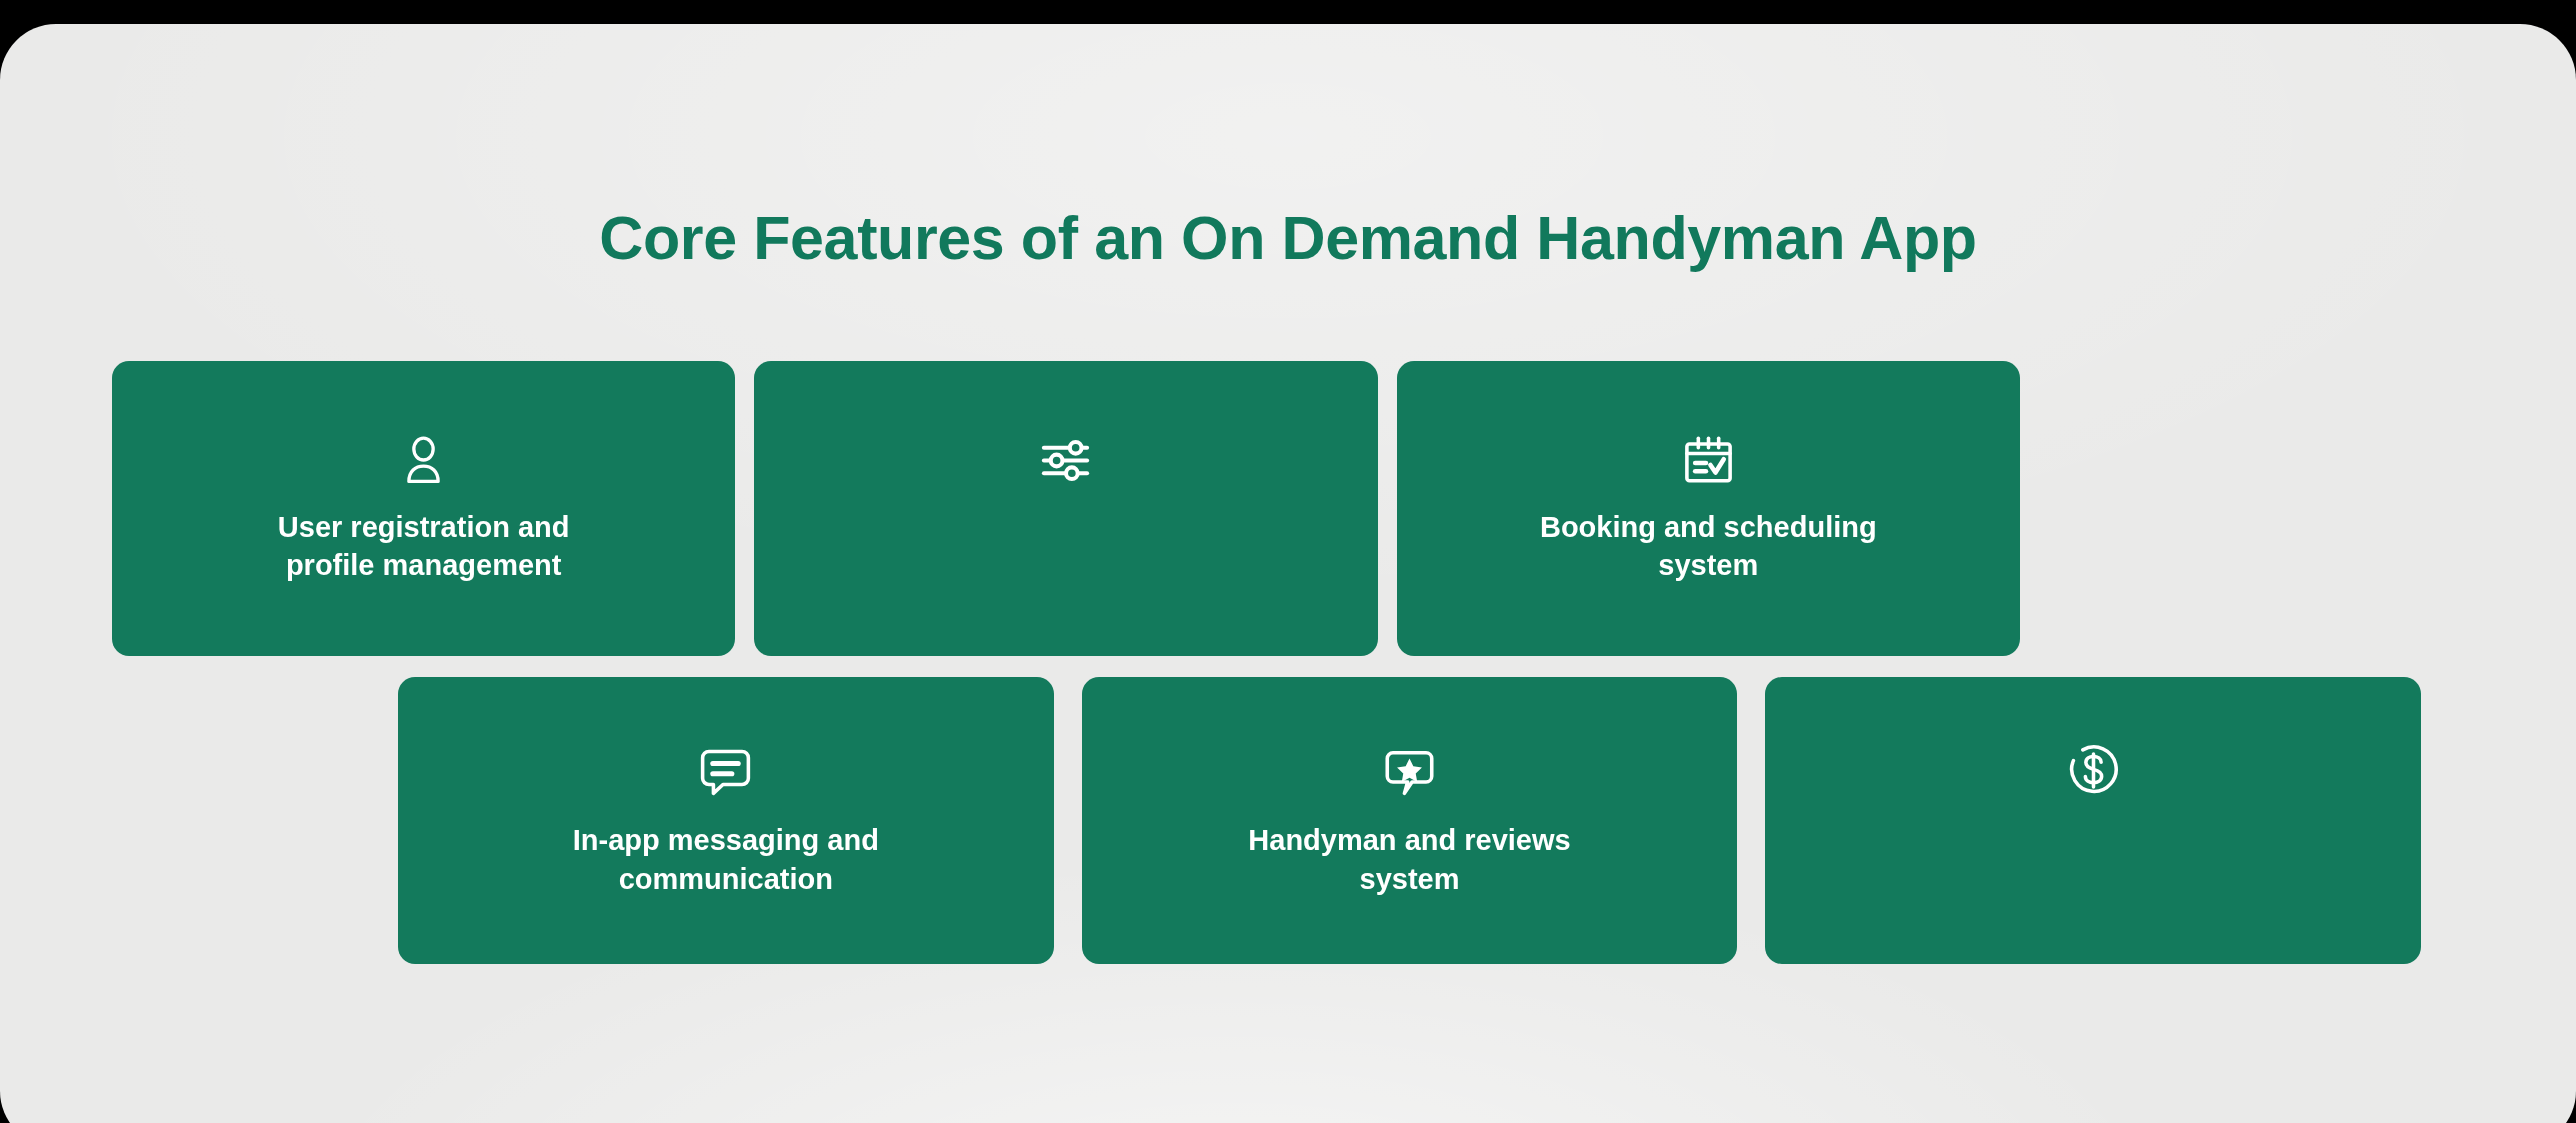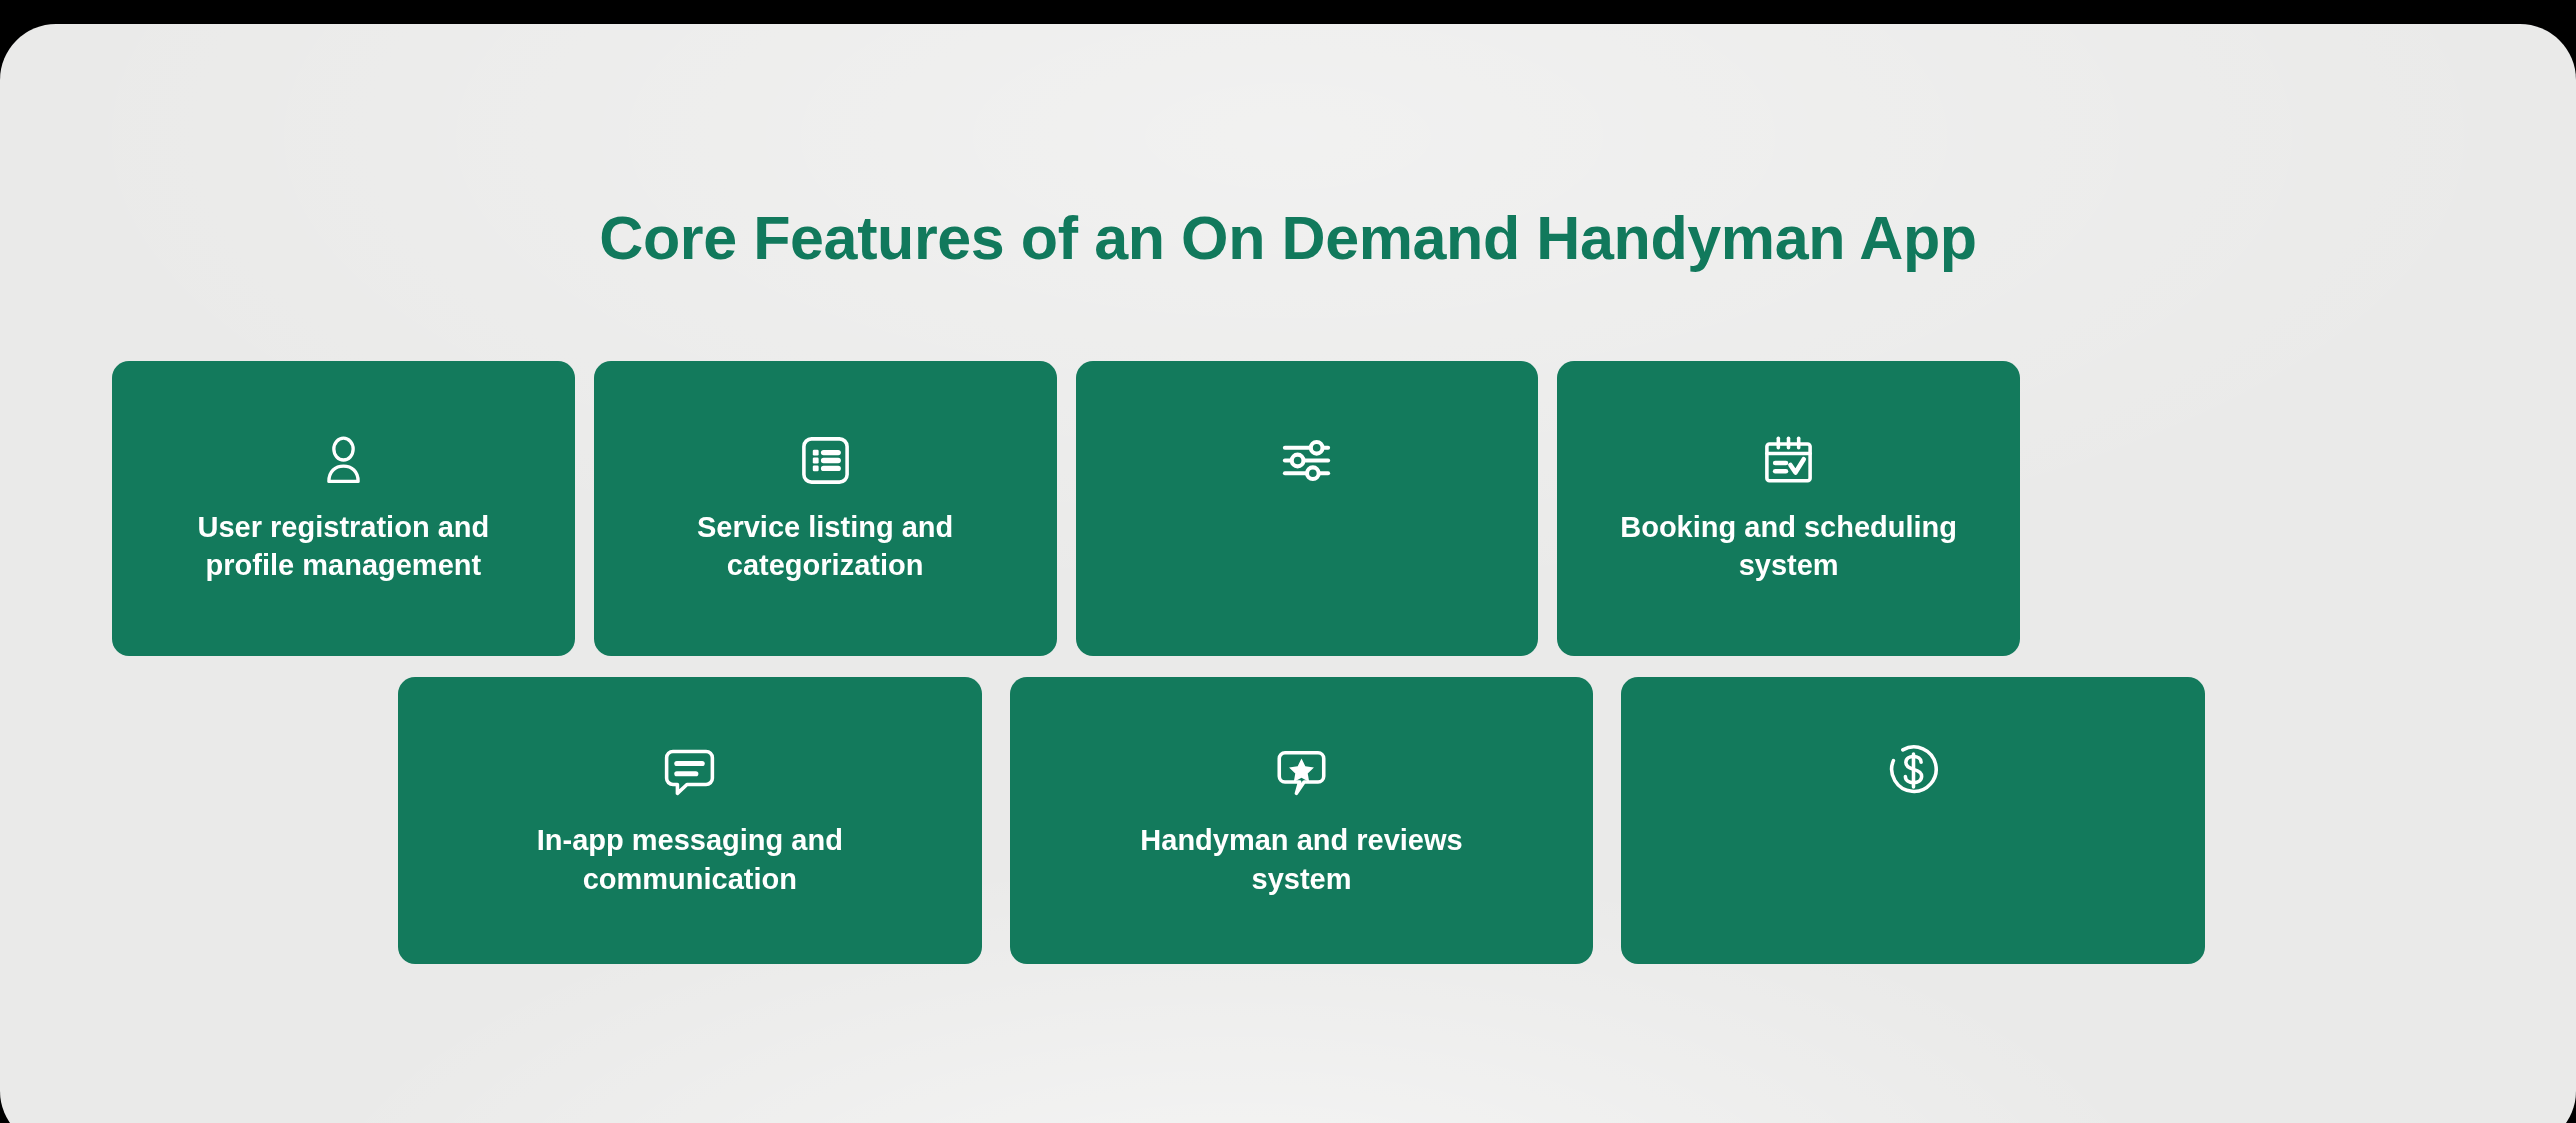--- a/index.html
+++ b/index.html
@@ -57,21 +57,21 @@
   #row-top {
     left: 100px;
     top: 337px;
     width: 1908px;
     gap: 19px;
     padding-left: 12px;
   }
   #row-bottom {
     left: 398px;
     top: 653px;
-    width: 1807px;
+    width: 2023px;
     gap: 28px;
   }
 
   .card {
     background: #137A5C;
     border-radius: 17px;
     color: #ffffff;
     display: flex;
     flex-direction: column;
     align-items: center;
@@ -126,35 +126,20 @@
       <span class="card-icon">
         <svg viewBox="0 0 48 48" fill="none" stroke="#ffffff" stroke-width="2.6" stroke-linecap="round" stroke-linejoin="round">
           <ellipse cx="24" cy="15" rx="7.6" ry="8.6"></ellipse>
           <path d="M12.5 40.5 C12.5 32.5 17.5 28.5 24 28.5 C30.5 28.5 35.5 32.5 35.5 40.5 Z"></path>
         </svg>
       </span>
       <div class="card-label">User registration and
 profile management</div>
     </div>
 
-    <div class="card">
-      <span class="card-icon">
-        <svg viewBox="0 0 48 48" fill="none" stroke="#ffffff" stroke-width="2.8" stroke-linecap="round" stroke-linejoin="round">
-          <rect x="7" y="7" width="34" height="34" rx="6"></rect>
-          <rect x="14" y="15.5" width="4.6" height="4.6" rx="1" fill="#ffffff" stroke="none"></rect>
-          <rect x="14" y="21.7" width="4.6" height="4.6" rx="1" fill="#ffffff" stroke="none"></rect>
-          <rect x="14" y="27.9" width="4.6" height="4.6" rx="1" fill="#ffffff" stroke="none"></rect>
-          <line x1="22.5" y1="17.8" x2="34" y2="17.8" stroke-width="4.2"></line>
-          <line x1="22.5" y1="24" x2="34" y2="24" stroke-width="4.2"></line>
-          <line x1="22.5" y1="30.2" x2="34" y2="30.2" stroke-width="4.2"></line>
-        </svg>
-      </span>
-      <div class="card-label">Service listing and
-categorization</div>
-    </div>
 
     <div class="card">
       <span class="card-icon">
         <svg viewBox="0 0 48 48" fill="none" stroke="#ffffff" stroke-width="3.2" stroke-linecap="round" stroke-linejoin="round">
           <line x1="7" y1="14" x2="41" y2="14"></line>
           <line x1="7" y1="24" x2="41" y2="24"></line>
           <line x1="7" y1="34" x2="41" y2="34"></line>
           <circle cx="32" cy="14" r="4.6" fill="#137A5C"></circle>
           <circle cx="17" cy="24" r="4.6" fill="#137A5C"></circle>
           <circle cx="29" cy="34" r="4.6" fill="#137A5C"></circle>

